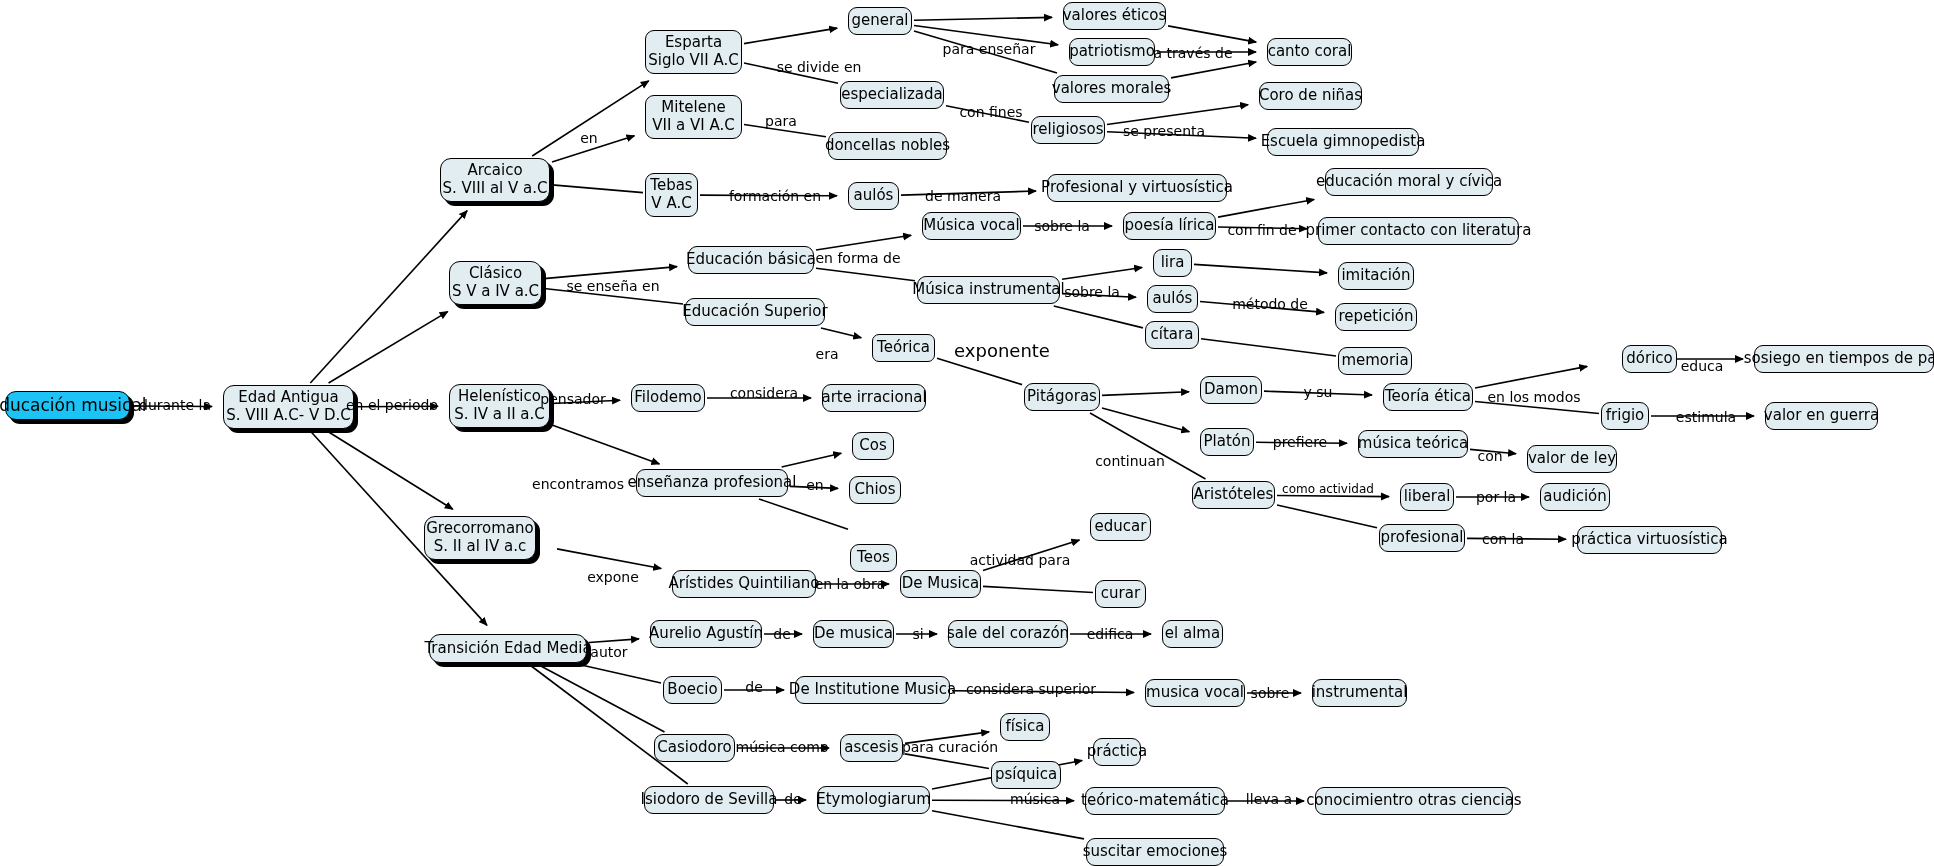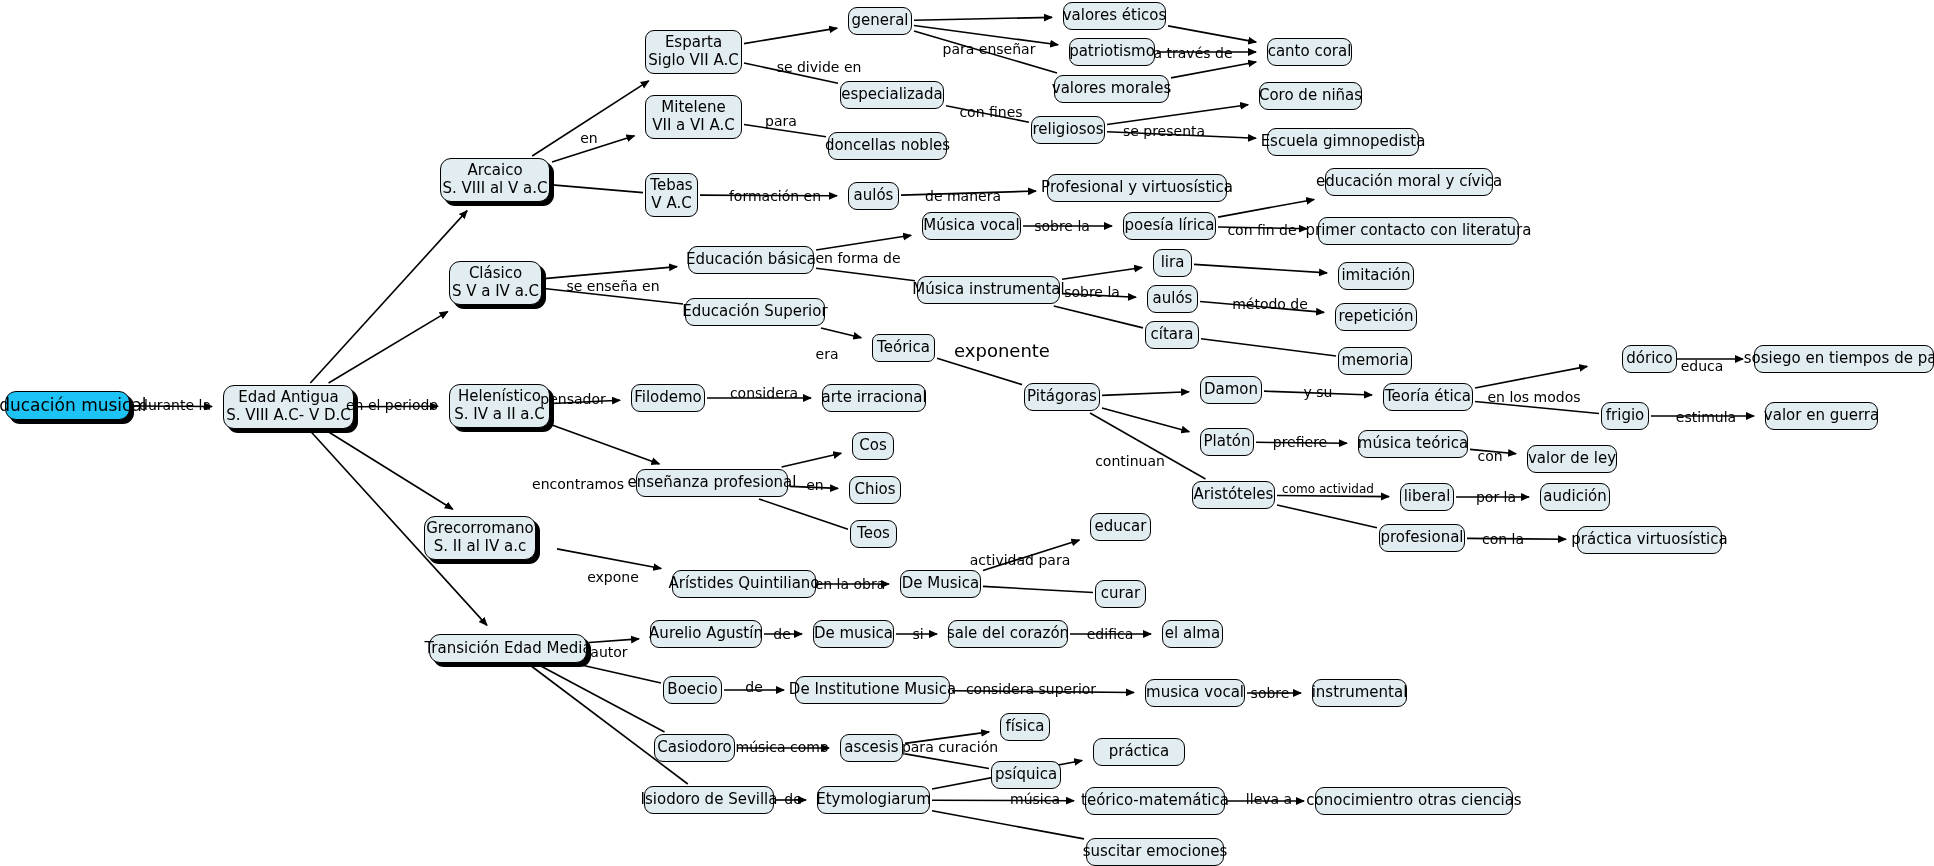--- a/index.html
+++ b/index.html
@@ -165,40 +165,40 @@
       <div class="node" style="left: 1527px; top: 445px; width: 90px; height: 28px; font-size: 15px;">valor de ley</div>
       <div class="node" style="left: 1540px; top: 483px; width: 70px; height: 28px; font-size: 15px;">audición</div>
       <div class="node" style="left: 1577px; top: 526px; width: 145px; height: 28px; font-size: 15px;">práctica virtuosística</div>
       <div class="node" style="left: 1754px; top: 345px; width: 180px; height: 28px; font-size: 15px;">sosiego en tiempos de paz</div>
       <div class="node" style="left: 1765px; top: 402px; width: 113px; height: 28px; font-size: 15px;">valor en guerra</div>
       <div class="node" style="left: 631px; top: 384px; width: 74px; height: 28px; font-size: 15px;">Filodemo</div>
       <div class="node" style="left: 822px; top: 384px; width: 104px; height: 28px; font-size: 15px;">arte irracional</div>
       <div class="node" style="left: 636px; top: 469px; width: 152px; height: 28px; font-size: 15px;">enseñanza profesional</div>
       <div class="node" style="left: 852px; top: 432px; width: 42px; height: 28px; font-size: 15px;">Cos</div>
       <div class="node" style="left: 849px; top: 476px; width: 52px; height: 28px; font-size: 15px;">Chios</div>
-      <div class="node" style="left: 850px; top: 520px; width: 47px; height: 28px; font-size: 15px;">Teos</div>
+      <div class="node" style="left: 850px; top: 544px; width: 47px; height: 28px; font-size: 15px;">Teos</div>
       <div class="node" style="left: 672px; top: 570px; width: 144px; height: 28px; font-size: 15px;">Arístides Quintiliano</div>
       <div class="node" style="left: 900px; top: 570px; width: 81px; height: 28px; font-size: 15px;">De Musica</div>
       <div class="node" style="left: 1090px; top: 513px; width: 61px; height: 28px; font-size: 15px;">educar</div>
       <div class="node" style="left: 1095px; top: 580px; width: 51px; height: 28px; font-size: 15px;">curar</div>
       <div class="node" style="left: 650px; top: 620px; width: 112px; height: 28px; font-size: 15px;">Aurelio Agustín</div>
       <div class="node" style="left: 813px; top: 620px; width: 81px; height: 28px; font-size: 15px;">De musica</div>
       <div class="node" style="left: 948px; top: 620px; width: 120px; height: 28px; font-size: 15px;">sale del corazón</div>
       <div class="node" style="left: 1162px; top: 620px; width: 61px; height: 28px; font-size: 15px;">el alma</div>
       <div class="node" style="left: 663px; top: 676px; width: 59px; height: 28px; font-size: 15px;">Boecio</div>
       <div class="node" style="left: 795px; top: 676px; width: 155px; height: 28px; font-size: 15px;">De Institutione Musica</div>
       <div class="node" style="left: 1145px; top: 679px; width: 100px; height: 28px; font-size: 15px;">musica vocal</div>
       <div class="node" style="left: 1312px; top: 679px; width: 95px; height: 28px; font-size: 15px;">instrumental</div>
       <div class="node" style="left: 654px; top: 734px; width: 81px; height: 28px; font-size: 15px;">Casiodoro</div>
       <div class="node" style="left: 840px; top: 734px; width: 63px; height: 28px; font-size: 15px;">ascesis</div>
       <div class="node" style="left: 1000px; top: 713px; width: 50px; height: 28px; font-size: 15px;">física</div>
       <div class="node" style="left: 991px; top: 761px; width: 70px; height: 28px; font-size: 15px;">psíquica</div>
       <div class="node" style="left: 644px; top: 786px; width: 130px; height: 28px; font-size: 15px;">Isiodoro de Sevilla</div>
       <div class="node" style="left: 817px; top: 786px; width: 113px; height: 28px; font-size: 15px;">Etymologiarum</div>
-      <div class="node" style="left: 1093px; top: 738px; width: 92px; height: 28px; font-size: 15px;">práctica</div>
+      <div class="node" style="left: 1093px; top: 738px; width: 48px; height: 28px; font-size: 15px;">práctica</div>
       <div class="node" style="left: 1085px; top: 787px; width: 140px; height: 28px; font-size: 15px;">teórico-matemática</div>
       <div class="node" style="left: 1086px; top: 838px; width: 138px; height: 28px; font-size: 15px;">suscitar emociones</div>
       <div class="node" style="left: 1315px; top: 787px; width: 198px; height: 28px; font-size: 15px;">conocimientro otras ciencias</div>
     </div>
   <div id="label-layer">
       <div class="lbl" style="left: 175px; top: 405px; font-size: 14px;">durante la</div>
       <div class="lbl" style="left: 392px; top: 405px; font-size: 14px;">en el periodo</div>
       <div class="lbl" style="left: 589px; top: 138px; font-size: 14px;">en</div>
       <div class="lbl" style="left: 819px; top: 67px; font-size: 14px;">se divide en</div>
       <div class="lbl" style="left: 781px; top: 121px; font-size: 14px;">para</div>

